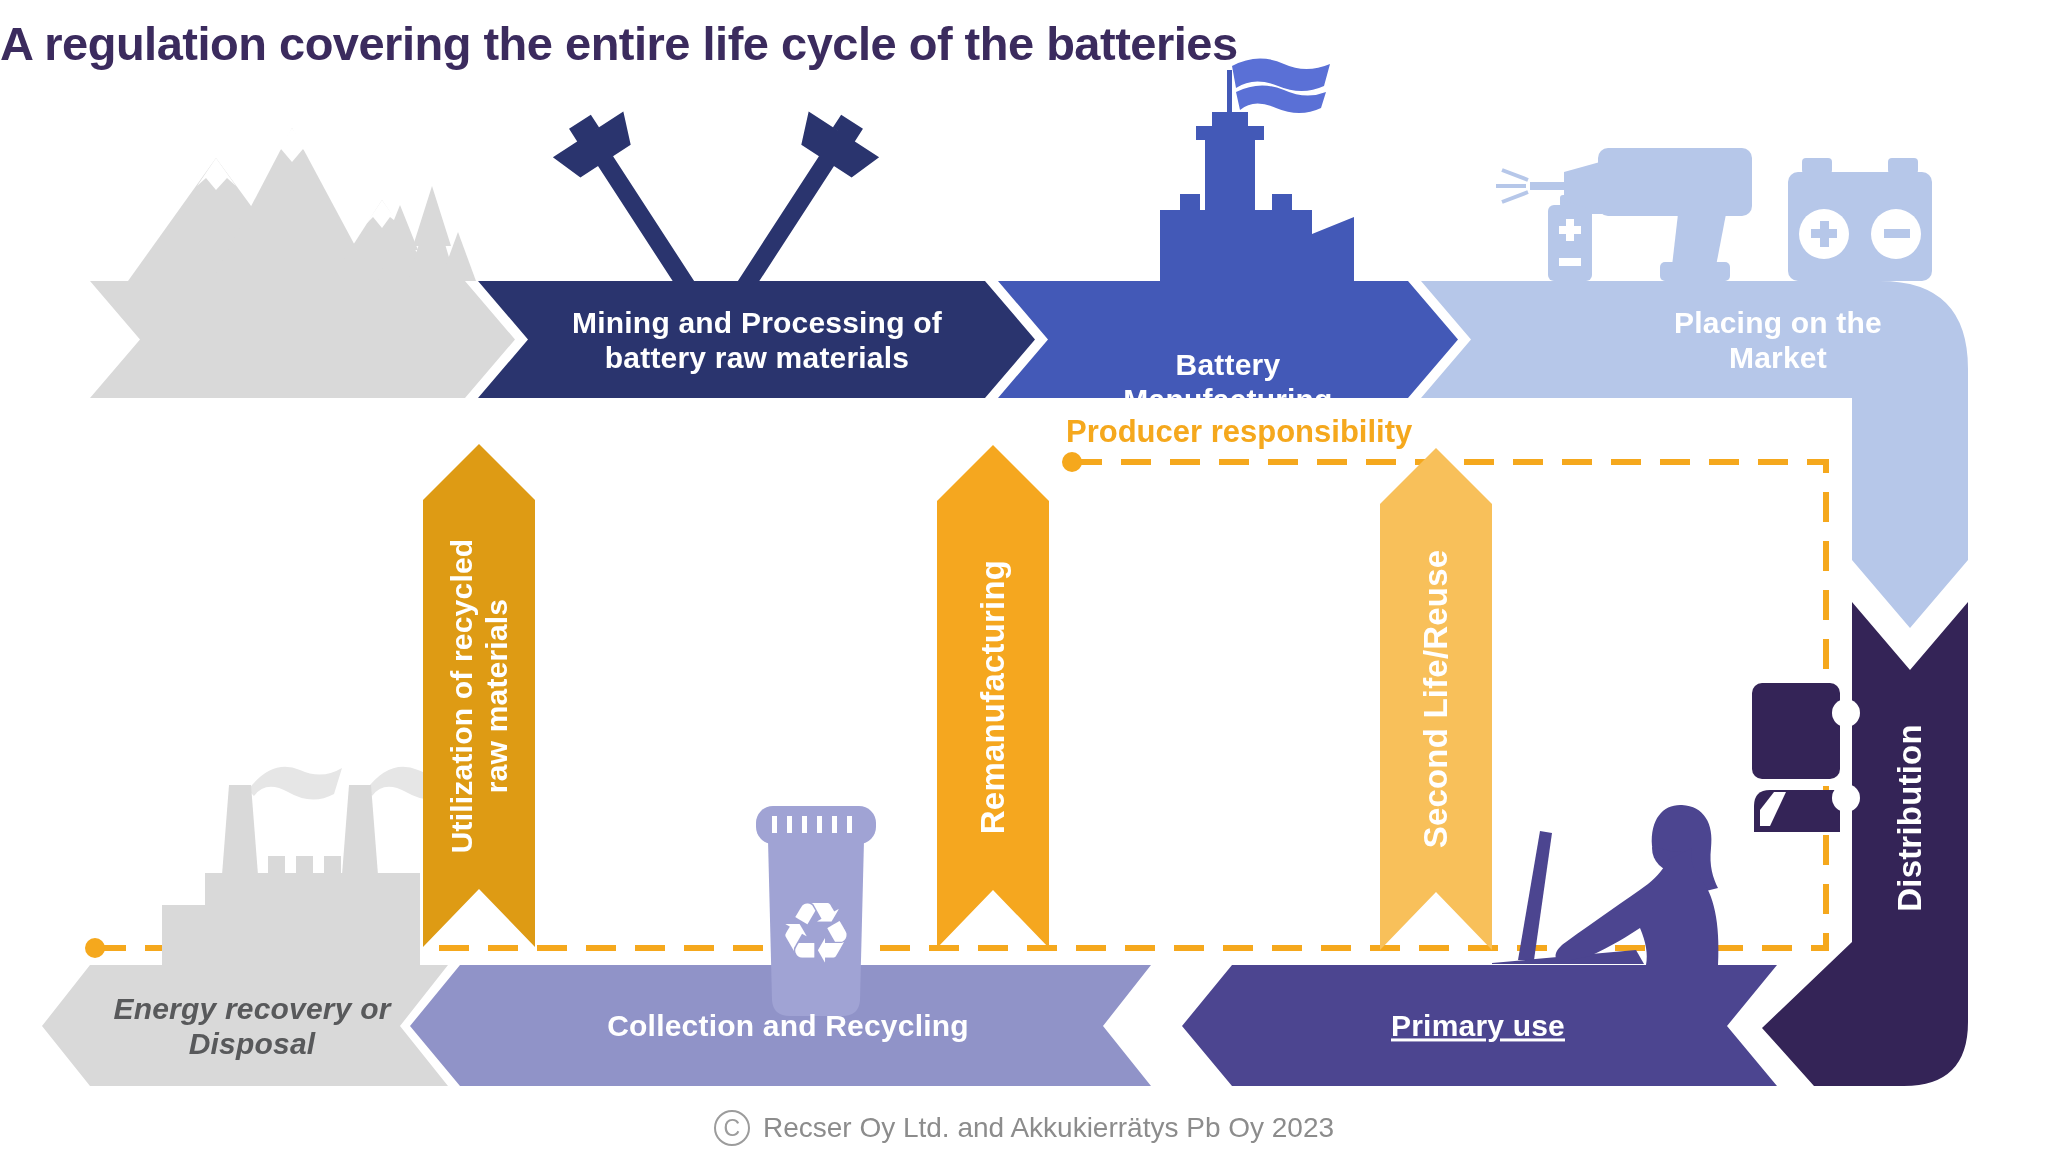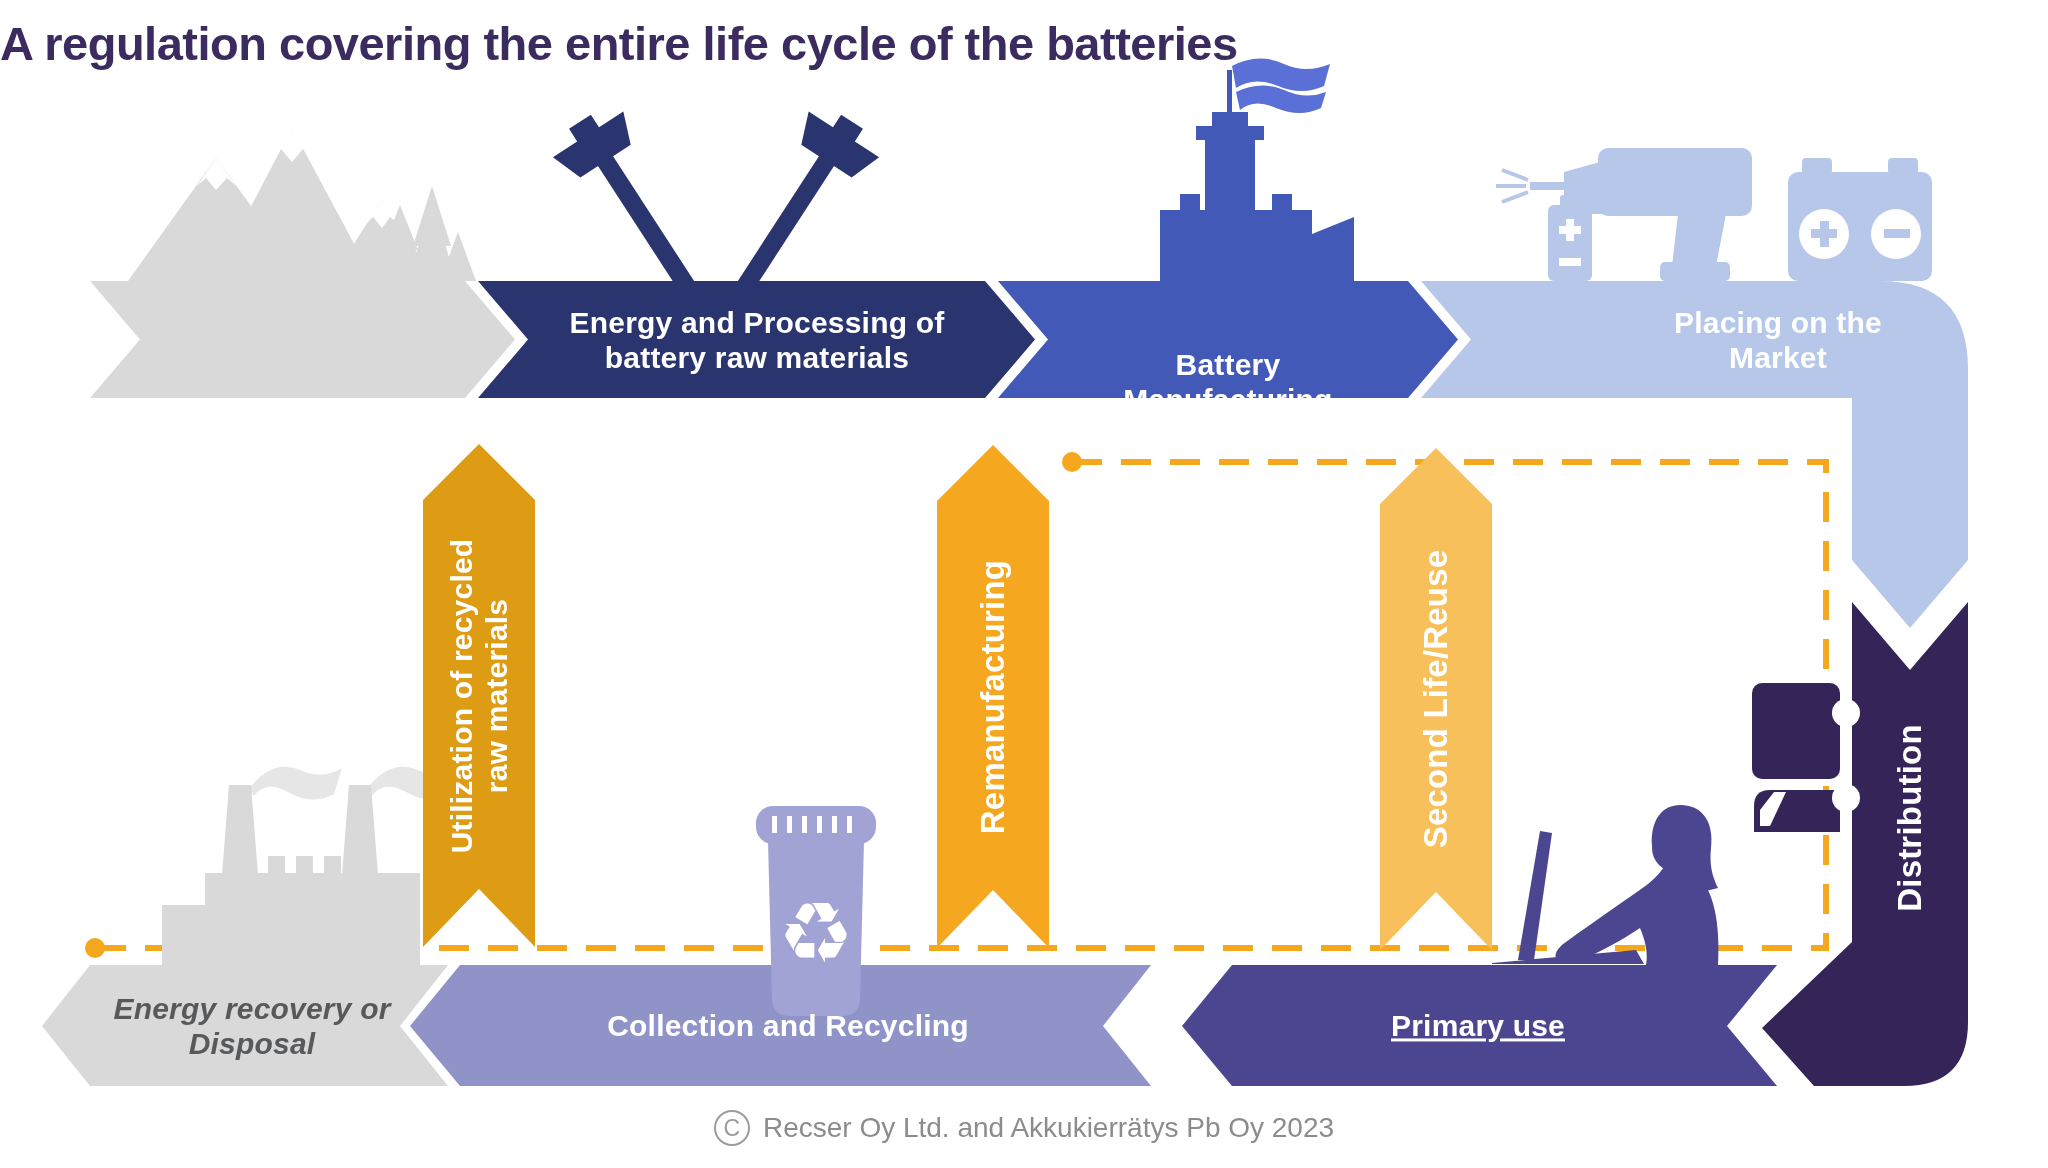--- a/index.html
+++ b/index.html
@@ -142,37 +142,38 @@
     <text x="816" y="962" font-size="84" fill="#ffffff" text-anchor="middle" font-family="DejaVu Sans, sans-serif">♻</text>
   </g>
 
   <polygon points="423,500 479,444 535,500 535,947 479,889 423,947" fill="#de9b14"></polygon>
   <polygon points="937,501 993,445 1049,501 1049,948 993,890 937,948" fill="#f5a71f"></polygon>
   <polygon points="1380,504 1436,448 1492,504 1492,950 1436,892 1380,950" fill="#f8c05a"></polygon>
 </svg>
 
 <div class="title">A regulation covering the entire life cycle of the batteries</div>
 
-<div class="lbl" style="left:757px;top:340px;">Energy and Processing of
+<div class="lbl" style="left:757px;top:340px;">Mining and Processing of
 battery raw materials</div>
 <div class="lbl" style="left:1228px;top:347px;margin-top:35px;">Battery
 Manufacturing</div>
 <div class="lbl" style="left:1778px;top:340px;">Placing on the
 Market</div>
 
 <div class="lbl rot sz33" style="left:1910px;top:818px;">Distribution</div>
 <div class="lbl" style="left:1478px;top:1026px;text-decoration:underline;">Primary use</div>
 <div class="lbl" style="left:788px;top:1026px;">Collection and Recycling</div>
 <div class="lbl graytxt" style="left:252px;top:1026px;font-style:italic;">Energy recovery or
 Disposal</div>
 
 <div class="lbl rot" style="left:479px;top:696px;">Utilization of recycled
 raw materials</div>
 <div class="lbl rot sz33" style="left:993px;top:697px;">Remanufacturing</div>
 <div class="lbl rot sz33" style="left:1436px;top:699px;">Second Life/Reuse</div>
 
+<div class="producer">Producer responsibility</div>
 
 <div class="footer">
   <span class="cmark">C</span>
   <span>Recser Oy Ltd. and Akkukierrätys Pb Oy 2023</span>
 </div>
 
 </div>
 
 </body></html>

